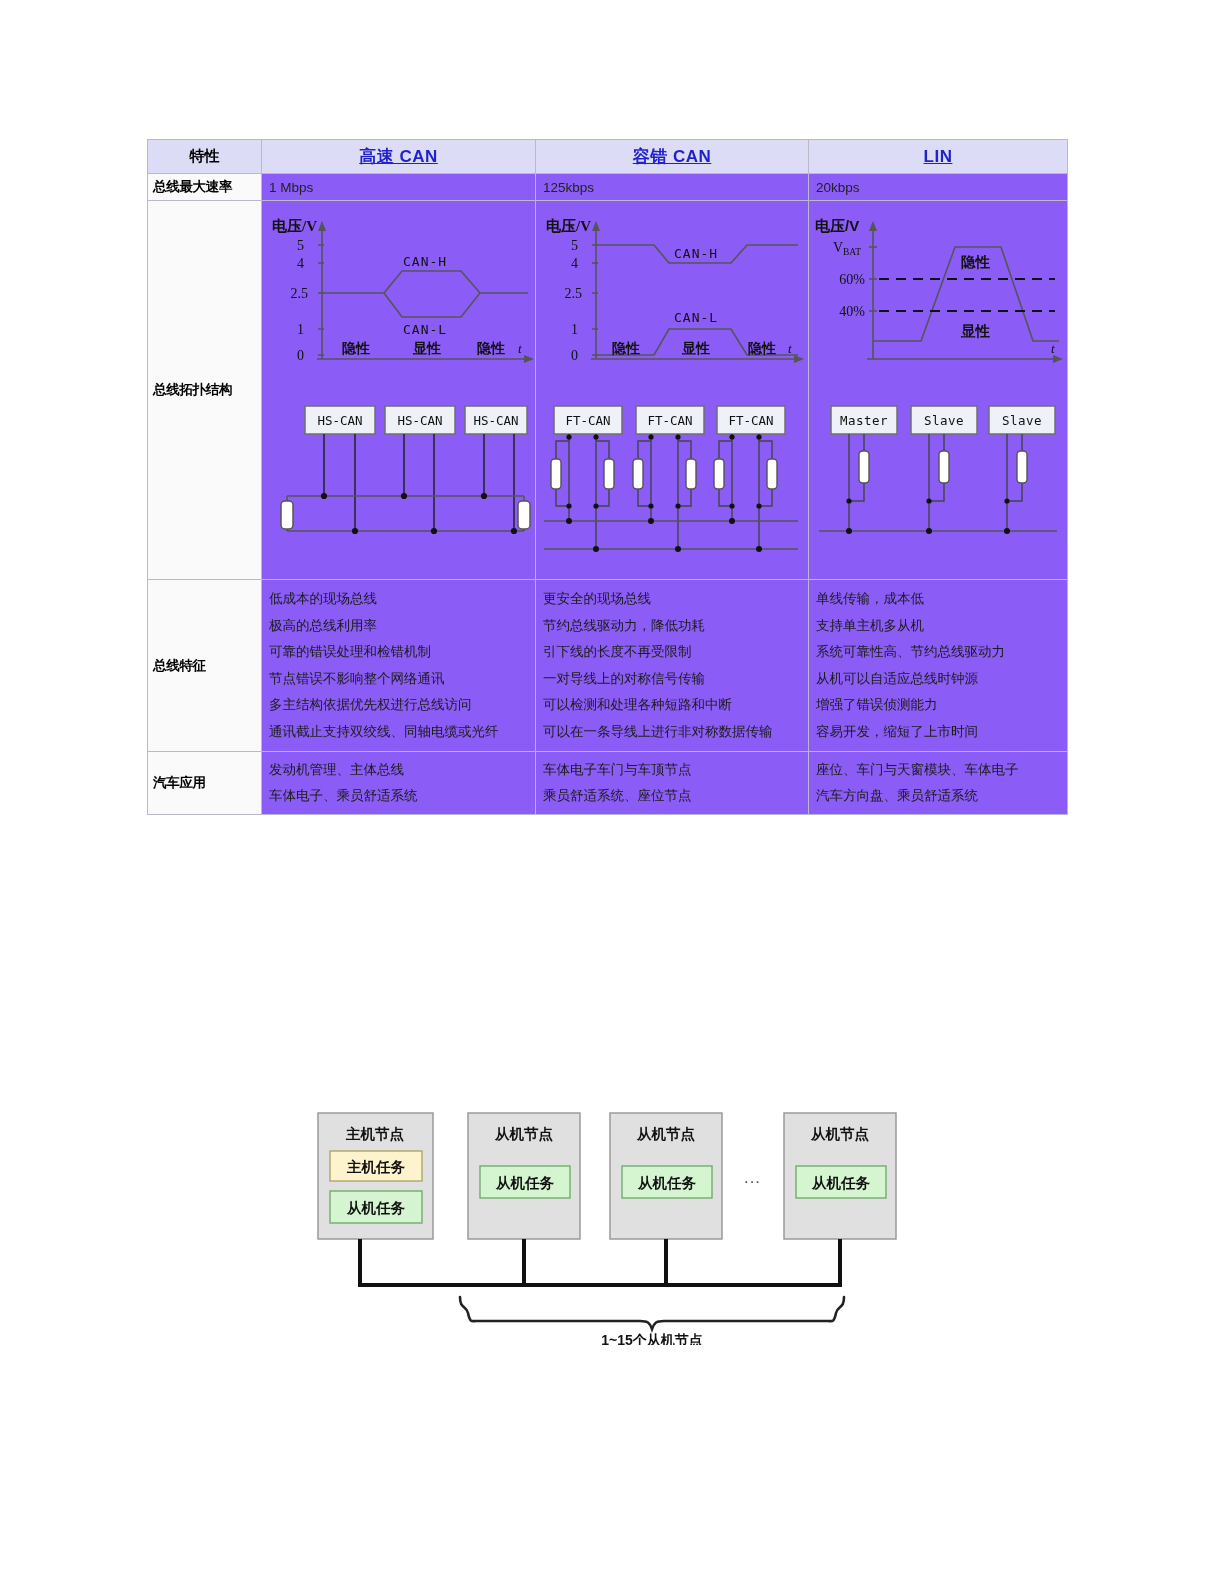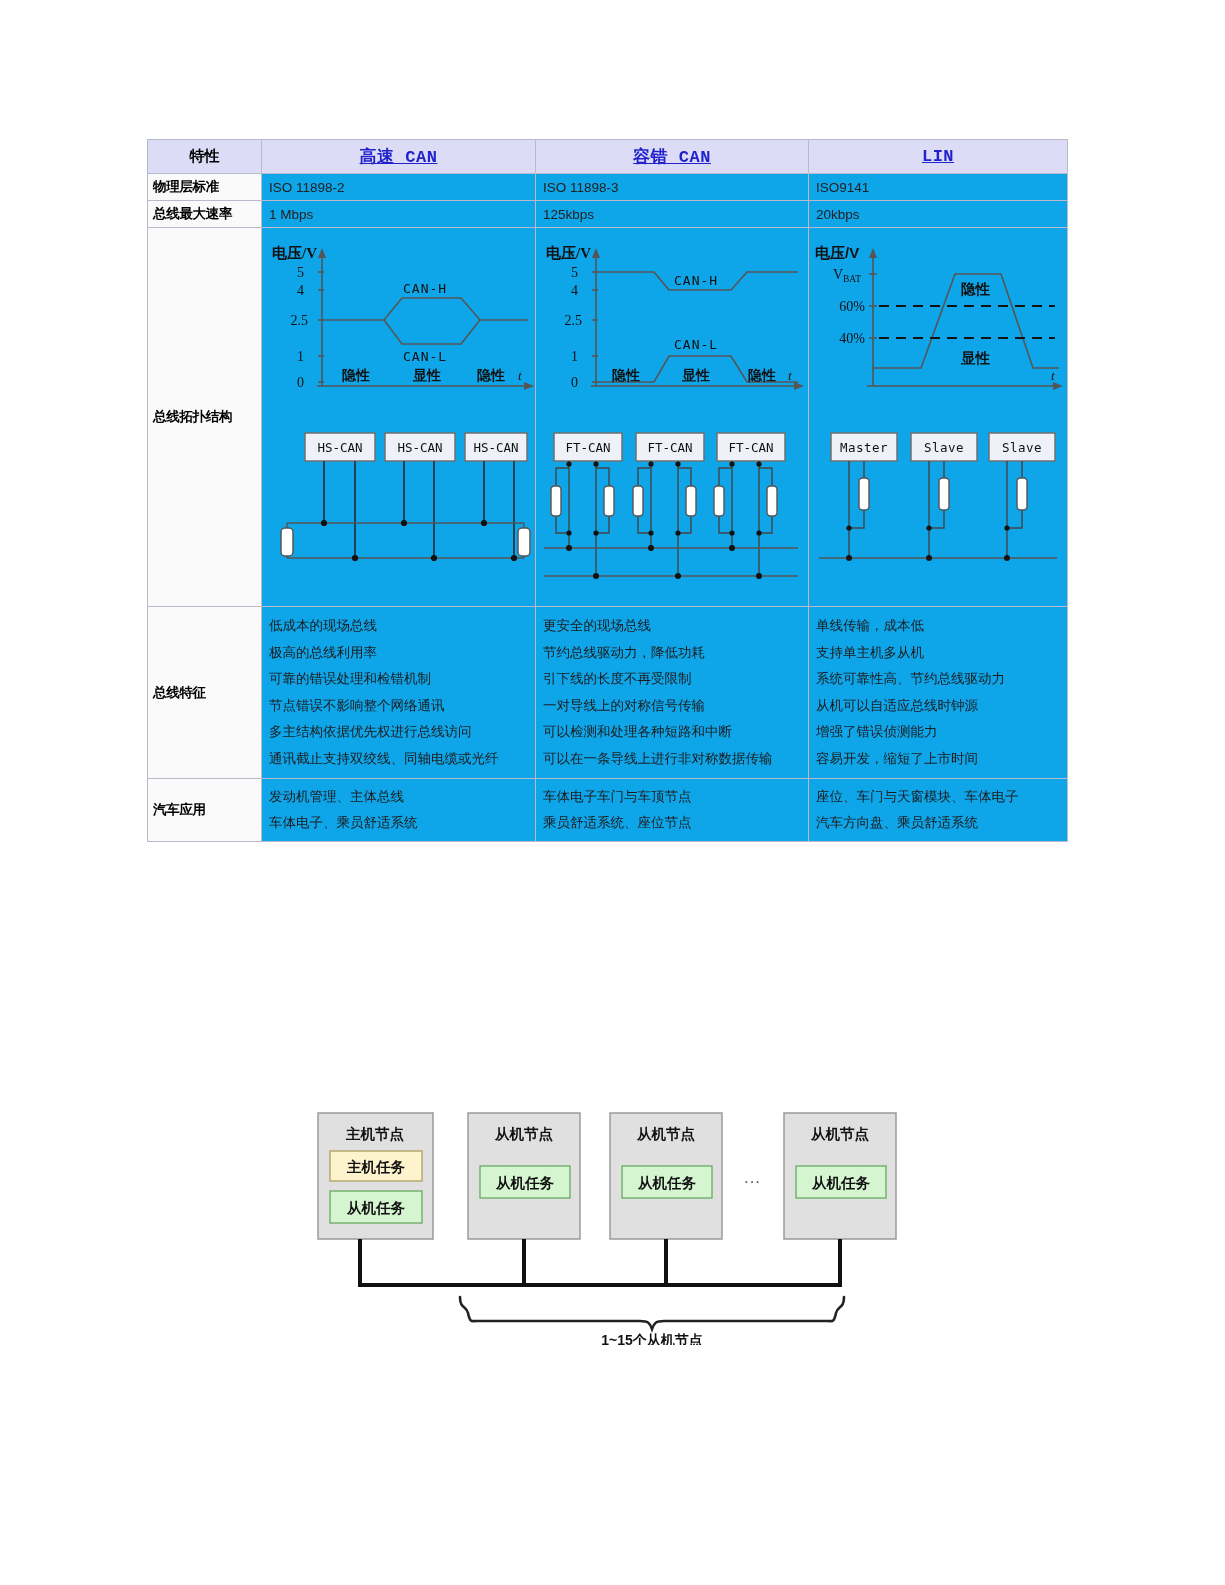--- a/index.html
+++ b/index.html
@@ -17,39 +17,39 @@
   }
 
   
   #compare-table {
     position: absolute;
     left: 147px;
     top: 139px;
     width: 916px;
     border-collapse: collapse;
     table-layout: fixed;
-    background: #0ea5e9;
+    background: #8b5cf6;
   }
   #compare-table td, #compare-table th {
     border: 1px solid #b9b9c9;
     vertical-align: middle;
     padding: 0;
   }
   .hdr-row td {
     background: #dcdcf7;
     text-align: center;
     height: 33px;
     font-weight: bold;
     font-size: 15px;
     color: #000;
   }
   .hdr-row td.hdr-link span {
     color: #2222cc;
     text-decoration: underline;
-    font-family: Liberation Mono, monospace;
+    font-family: Liberation Sans, sans-serif;
     font-size: 17px;
     font-weight: bold;
     letter-spacing: 0.5px;
   }
   .rowlabel {
     font-weight: bold;
     font-size: 13.5px;
     padding-left: 5px !important;
     background: #fafafa;
     color: #000;
@@ -116,26 +116,20 @@
       </td>
       <td class="col-b hdr-link">
         <span>容错 CAN</span>
       </td>
       <td class="col-c hdr-link">
         <span>LIN</span>
       </td>
     </tr>
 
 
-    <tr>
-      <td class="rowlabel">物理层标准</td>
-      <td class="val">ISO 11898-2</td>
-      <td class="val">ISO 11898-3</td>
-      <td class="val">ISO9141</td>
-    </tr>
 
 
     <tr>
       <td class="rowlabel">总线最大速率</td>
       <td class="val">1 Mbps</td>
       <td class="val">125kbps</td>
       <td class="val">20kbps</td>
     </tr>
 
 

